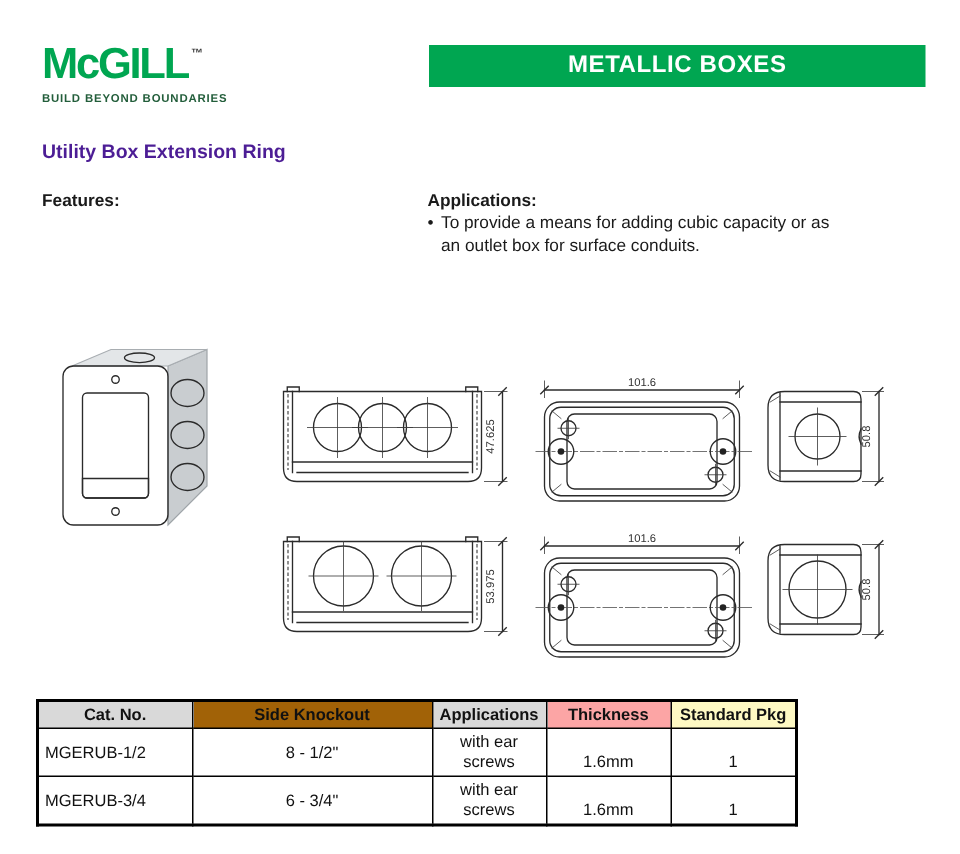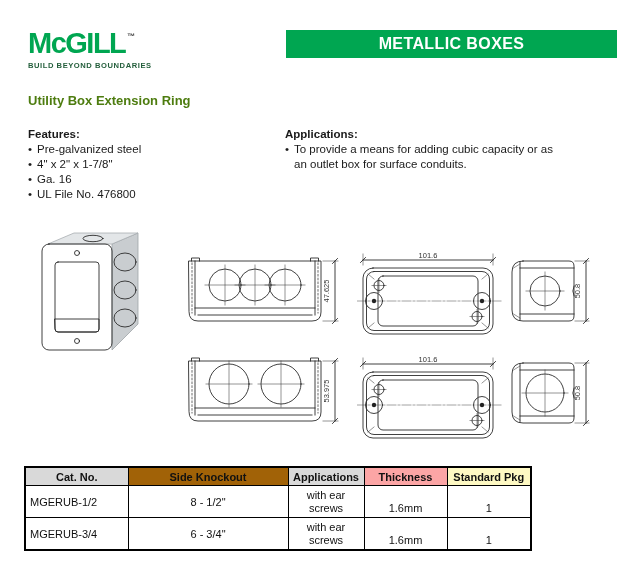--- a/index.html
+++ b/index.html
@@ -14,21 +14,21 @@
   .logo-text { font-size:29px; font-weight:bold; letter-spacing:-1.5px; color:#00A651; }
   .logo-tm { font-size:8px; font-weight:bold; color:#3a3a3a; vertical-align:14px; margin-left:2px; letter-spacing:0; }
   .logo-tagline { font-size:7.6px; font-weight:bold; letter-spacing:0.55px; color:#235E3B; margin-top:3px; white-space:nowrap; }
 
   .banner {
     position:absolute; left:286px; top:30px; width:331px; height:28px;
     background:#00A651; display:flex; align-items:center; justify-content:center;
   }
   .banner-text { color:#ffffff; font-weight:bold; font-size:16px; letter-spacing:0.4px;text-align:center; }
 
-  .page-title { position:absolute; left:28px; top:93px; font-size:13px; font-weight:bold; color:#4d7c0f; }
+  .page-title { position:absolute; left:28px; top:93px; font-size:13px; font-weight:bold; color:#4c1d95; }
 
   
   .section { position:absolute; top:127px; font-size:11.5px; }
   .section.features { left:28px; width:250px; }
   .section.applications { left:285px; width:340px; }
   .section-heading { font-weight:bold; line-height:15px; }
   .bullet-list { margin:0; padding:0; list-style:none; line-height:15px; }
   .bullet-list li { position:relative; padding-left:9px; }
   .bullet-list li::before { content:"\2022"; position:absolute; left:0; }
   .section.applications .bullet-list li { max-width:264px; }
@@ -70,26 +70,20 @@
   </div>
 
   <div class="banner" style="background-color: rgb(0, 166, 81);">
     <span class="banner-text">METALLIC BOXES</span>
   </div>
 
   <div class="page-title">Utility Box Extension Ring</div>
 
   <div class="section features">
     <div class="section-heading">Features:</div>
-    <ul class="bullet-list">
-      <li>Pre-galvanized steel</li>
-      <li>4" x 2" x 1-7/8"</li>
-      <li>Ga. 16</li>
-      <li>UL File No. 476800</li>
-    </ul>
   </div>
 
   <div class="section applications">
     <div class="section-heading">Applications:</div>
     <ul class="bullet-list">
       <li>To provide a means for adding cubic capacity or as an outlet box for surface conduits.</li>
     </ul>
   </div>
 
   <svg class="dwg" style="left:36px;top:224px" width="118" height="134" viewBox="0 0 118 134">

